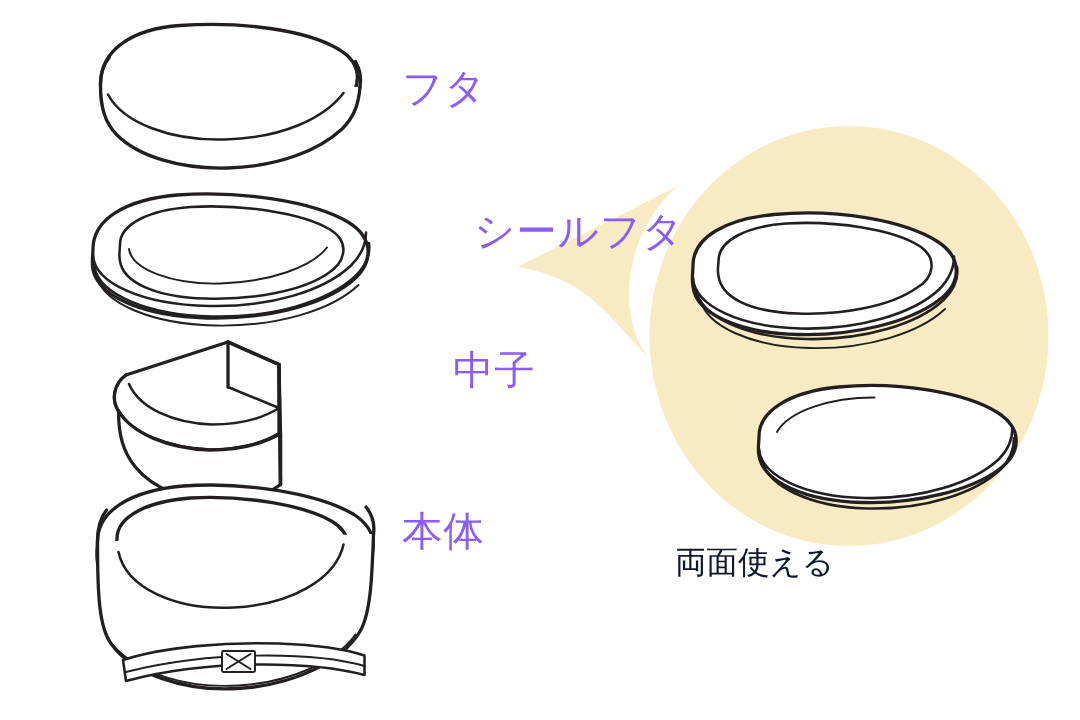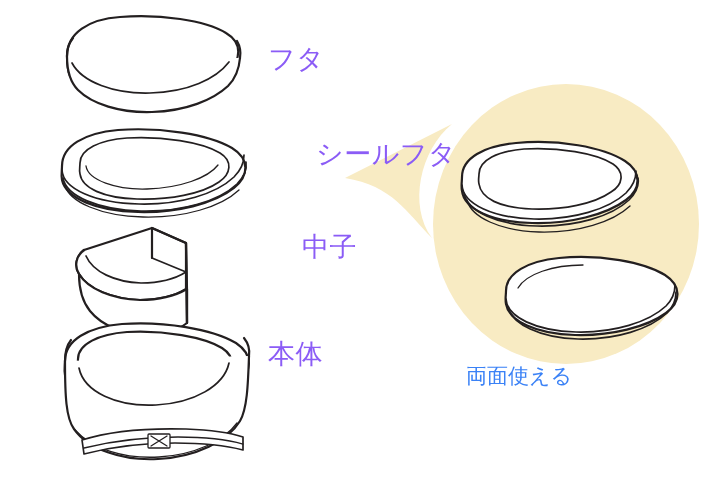--- a/index.html
+++ b/index.html
@@ -34,23 +34,23 @@
     font-weight: 400;
   }
   #label-futa      { left: 268px; top: 46px;  }
   #label-sealfuta  { left: 268px; top: 141px; margin-left: 48px; }
   #label-nakago    { left: 268px; top: 234px; margin-left: 34px; }
   #label-hontai    { left: 268px; top: 341px; }
   #label-band      { left: 268px; top: 427px; }
 
   #callout-caption {
     position: absolute;
-    left: 466px;
+    left: 450px;
     top: 362px;
-    color: #3b82f6;
+    color: #0f172a;
     font-size: 21px;
     line-height: 1.33;
     white-space: nowrap;
   }
   #callout-caption div { display: block; }
 </style>
 </head>
 <body>
 
 <div id="stage">

